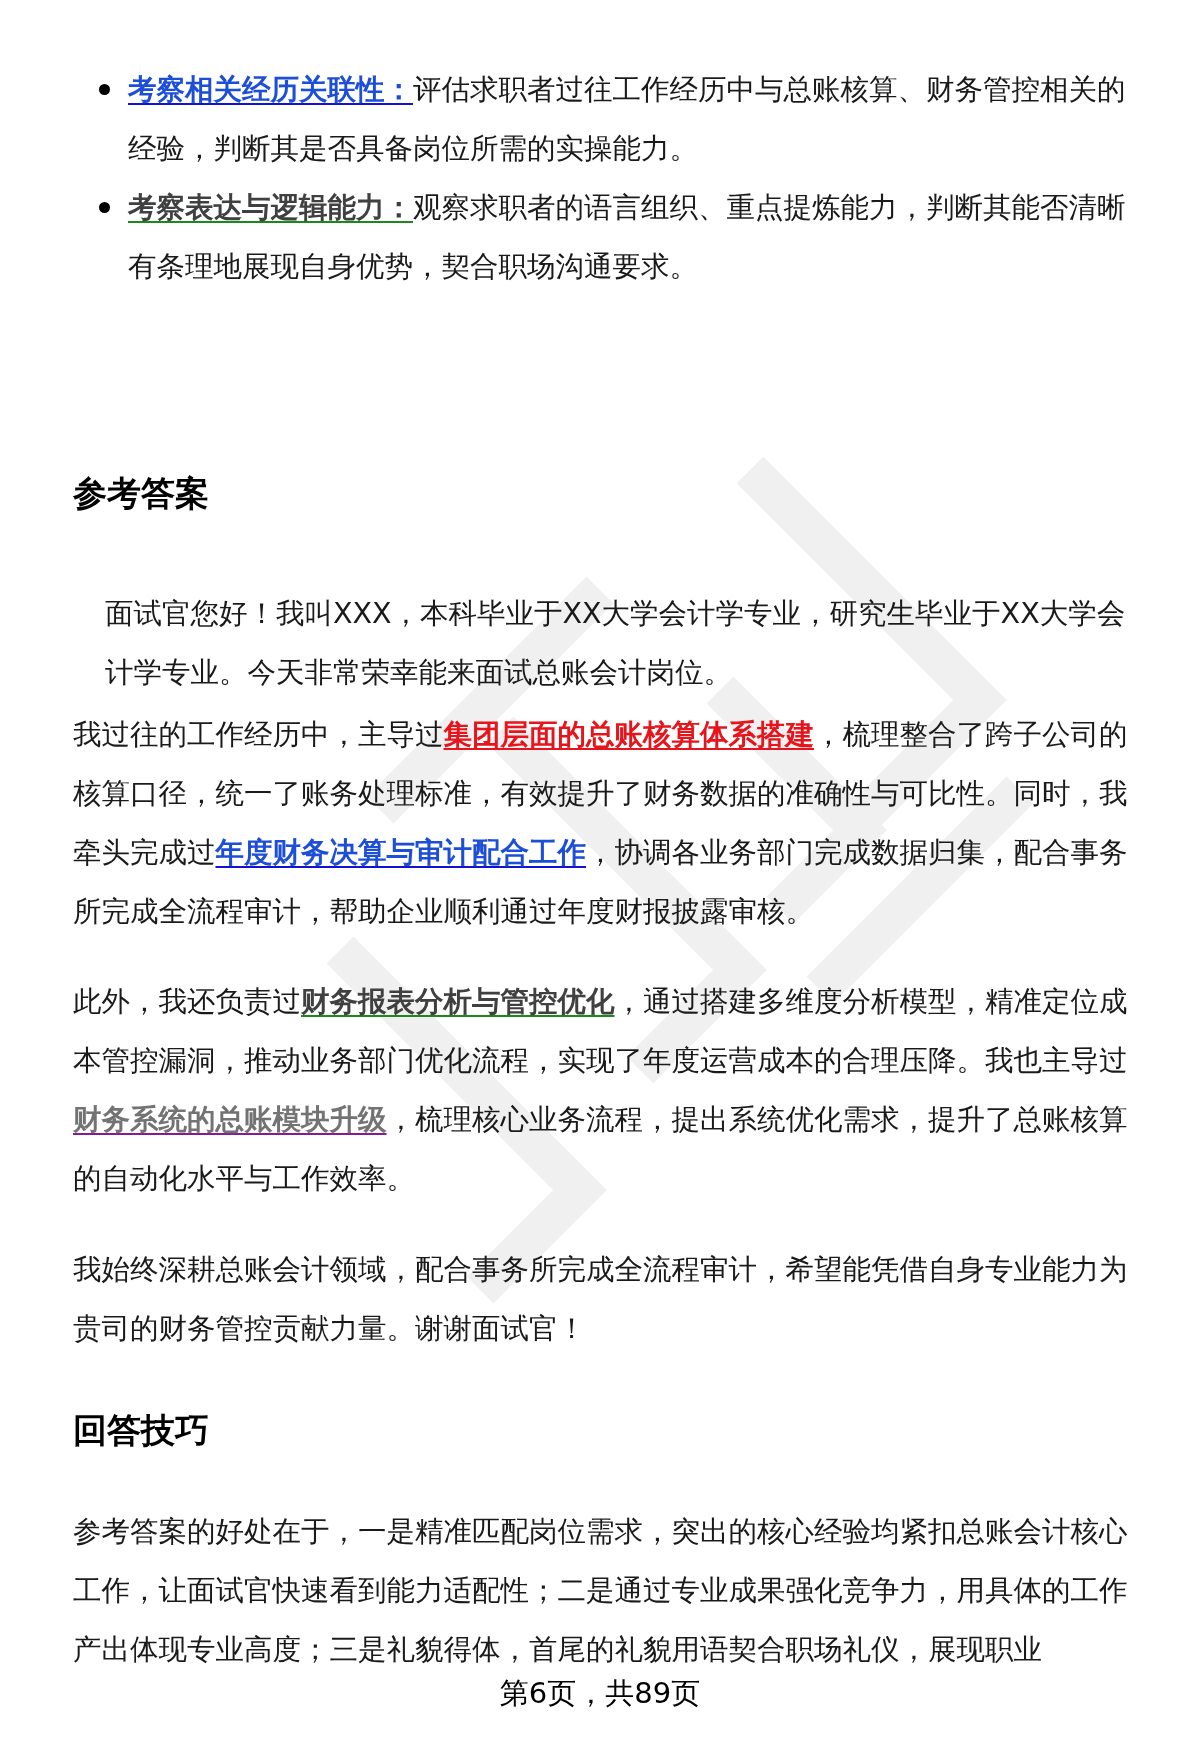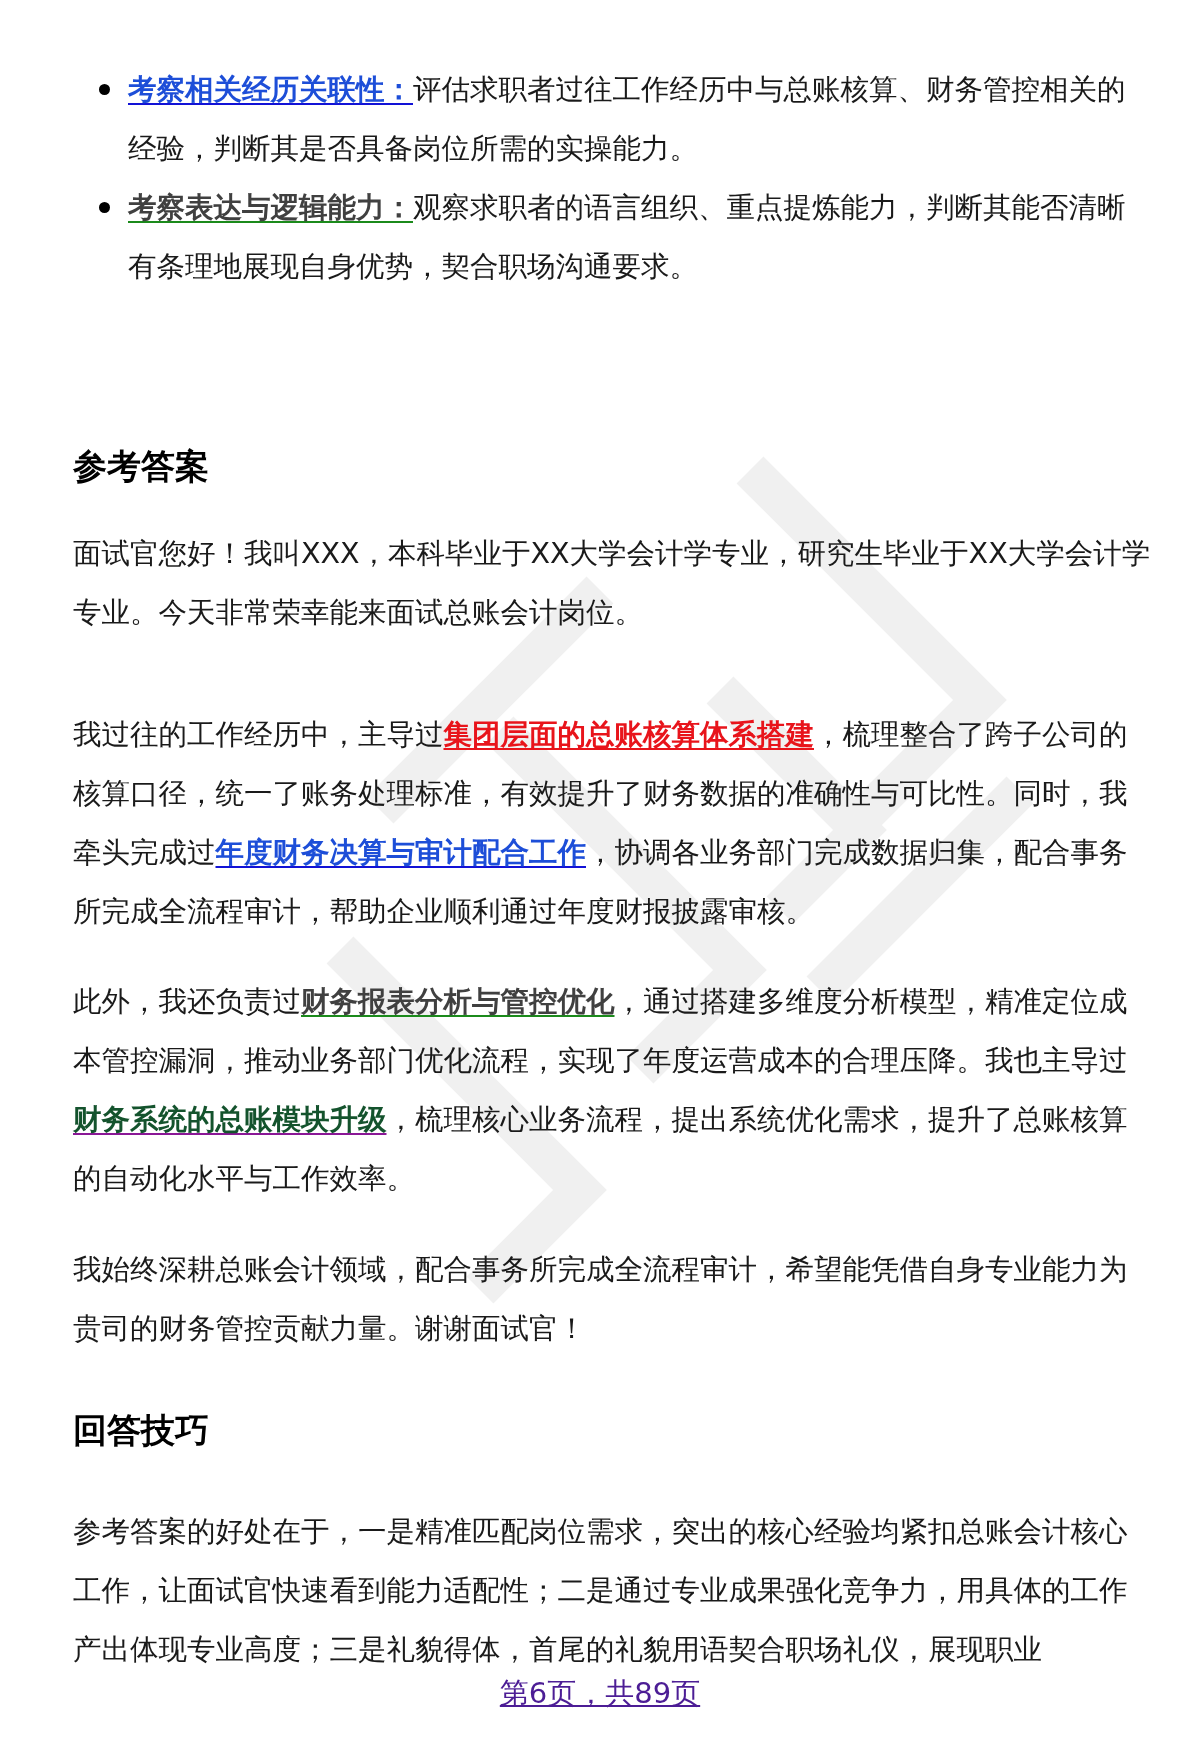--- a/index.html
+++ b/index.html
@@ -19,24 +19,24 @@
     margin-bottom: 0px;
   }
   .bullet .dot {
     position: absolute; left: 26px; top: 24px; width: 11px; height: 11px;
     border-radius: 50%; background: #000;
   }
   .key { font-weight: bold; text-decoration: underline; text-decoration-thickness: 2px; text-underline-offset: 4px; }
   .red { color: #e8141b; text-decoration-color: #e8141b; }
   .blue { color: #1d4ed8; text-decoration-color: #1212d6; }
   .green { color: #404040; text-decoration-color: #1b8a1b; }
-  .purple { color: #14532d; text-decoration-color: #8a1796; }
+  .purple { color: #737373; text-decoration-color: #8a1796; }
   .h2 { position: absolute; left: 73px; font-size: 34px; font-weight: bold; color: #000; margin: 0; }
   .para { position: absolute; left: 73px; right: 48px; font-size: 28.5px; line-height: 59px; margin: 0; color: #1a1a1a; }
-  .footer { position: absolute; left: 0; right: 0; top: 1674px; text-align: center; font-size: 29px; color: #4c1d95; text-decoration: underline; }
+  .footer { position: absolute; left: 0; right: 0; top: 1674px; text-align: center; font-size: 29px; color: #000000; }
 </style>
 </head>
 <body>
 
 <svg class="watermark" viewBox="0 0 900 900">
   <g fill="none" stroke="#f0f0f0" stroke-width="38">
     <path d="M530 40 L760 270 L640 390"></path>
     <path d="M500 260 L640 400 L560 480"></path>
     <path d="M280 300 L520 540 L420 640"></path>
     <path d="M120 520 L360 760 L260 860"></path>
@@ -51,23 +51,23 @@
     <li class="bullet">
       <span class="dot"></span>
       <span class="key blue">考察相关经历关联性：</span><span>评估求职者过往工作经历中与总账核算、财务管控相关的经验，判断其是否具备岗位所需的实操能力。</span>
     </li>
     <li class="bullet">
       <span class="dot"></span>
       <span class="key green">考察表达与逻辑能力：</span><span>观察求职者的语言组织、重点提炼能力，判断其能否清晰有条理地展现自身优势，契合职场沟通要求。</span>
     </li>
   </ul>
 
-  <h2 class="h2" style="top:444px;font-family:Liberation Serif, serif;">参考答案</h2>
+  <h2 class="h2" style="top:471px;font-family:Liberation Serif, serif;">参考答案</h2>
 
-  <p class="para" style="top:524px;">面试官您好！我叫XXX，本科毕业于XX大学会计学专业，研究生毕业于XX大学会计学专业。今天非常荣幸能来面试总账会计岗位。</p>
+  <p class="para" style="top:584px;margin-left:32px;">面试官您好！我叫XXX，本科毕业于XX大学会计学专业，研究生毕业于XX大学会计学专业。今天非常荣幸能来面试总账会计岗位。</p>
 
   <p class="para" style="top:705px;">
     <span>我过往的工作经历中，主导过</span><span class="key red">集团层面的总账核算体系搭建</span><span>，梳理整合了跨子公司的核算口径，统一了账务处理标准，有效提升了财务数据的准确性与可比性。同时，我牵头完成过</span><span class="key blue">年度财务决算与审计配合工作</span><span>，协调各业务部门完成数据归集，配合事务所完成全流程审计，帮助企业顺利通过年度财报披露审核。</span>
   </p>
 
   <p class="para" style="top:972px;">
     <span>此外，我还负责过</span><span class="key green">财务报表分析与管控优化</span><span>，通过搭建多维度分析模型，精准定位成本管控漏洞，推动业务部门优化流程，实现了年度运营成本的合理压降。我也主导过</span><span class="key purple">财务系统的总账模块升级</span><span>，梳理核心业务流程，提出系统优化需求，提升了总账核算的自动化水平与工作效率。</span>
   </p>
 
   <p class="para" style="top:1240px;">我始终深耕总账会计领域，配合事务所完成全流程审计，希望能凭借自身专业能力为贵司的财务管控贡献力量。谢谢面试官！</p>

